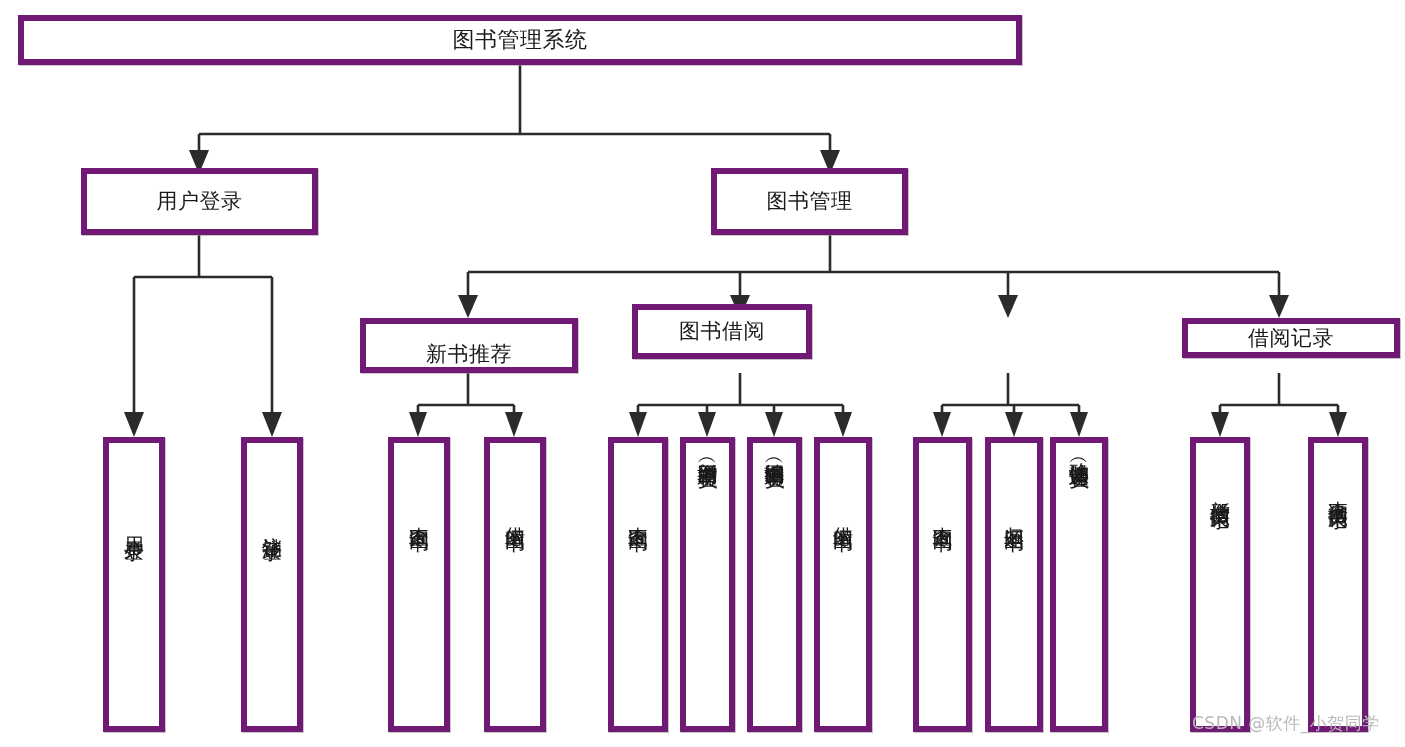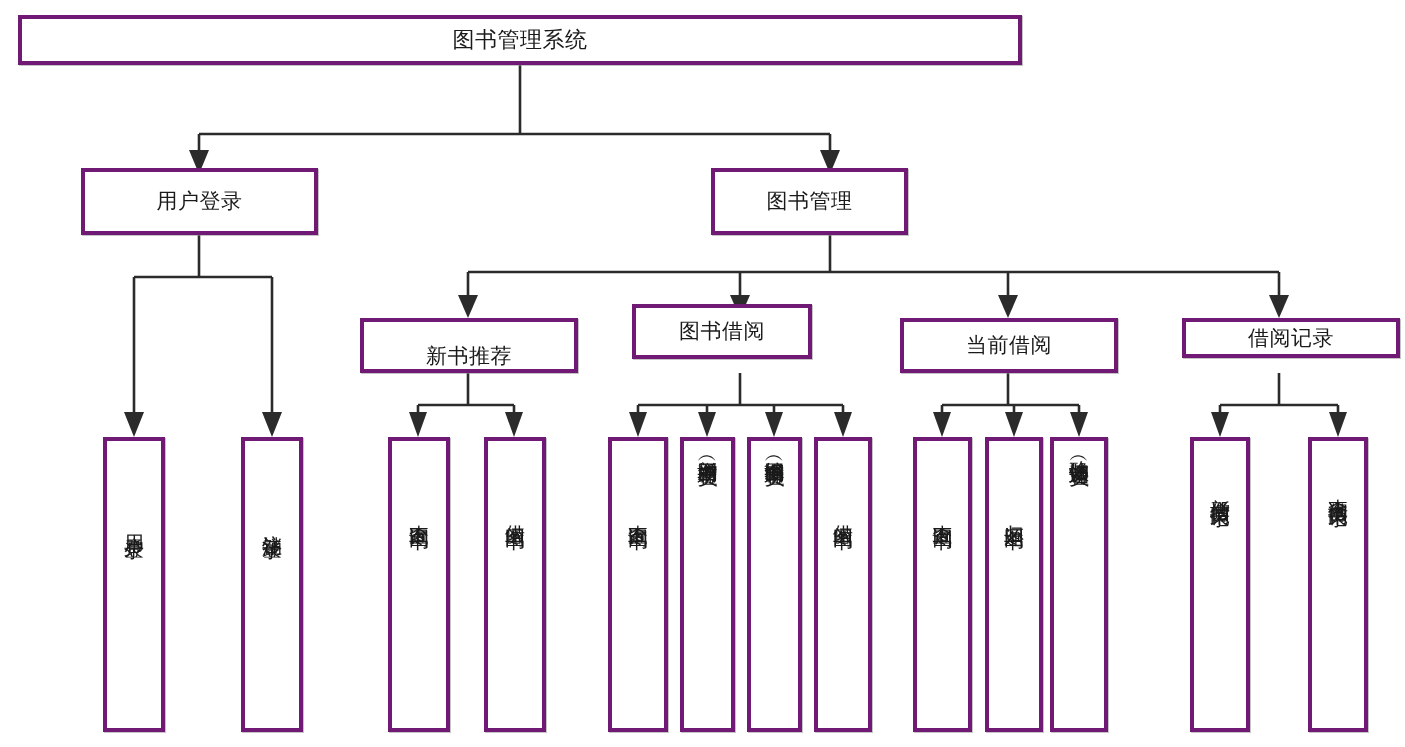--- a/index.html
+++ b/index.html
@@ -23,21 +23,21 @@
     left: 0;
     top: 0;
     width: 1405px;
     height: 747px;
     pointer-events: none;
   }
   .node {
     position: absolute;
     box-sizing: border-box;
     background: #ffffff;
-    border: 4px solid #701a75;
+    border: 6px solid #701a75;
     display: flex;
     align-items: center;
     justify-content: center;
     color: #1a1a1a;
     text-align: center;
     box-shadow: 1px 1px 0 rgba(150,150,150,0.55);
   }
   .node .label {
     display: block;
     line-height: 1.18;
@@ -174,23 +174,20 @@
   <div class="node horiz" style="left:711px; top:168px; width:197px; height:67px;">
     <span class="label">图书管理</span>
   </div>
 
   <div class="node horiz" style="left:360px; top:318px; width:218px; height:55px;align-items:flex-end;">
     <span class="label">新书推荐</span>
   </div>
   <div class="node horiz" style="left:632px; top:304px; width:180px; height:55px;">
     <span class="label">图书借阅</span>
   </div>
-  <div class="node horiz" style="left:900px; top:318px; width:218px; height:55px;">
-    <span class="label">当前借阅</span>
-  </div>
   <div class="node horiz" style="left:1182px; top:318px; width:218px; height:40px;">
     <span class="label">借阅记录</span>
   </div>
 
   <div class="node vert" style="left:103px; top:437px; width:62px; height:295px; padding-top:78px;">
     <span class="label">用户登录</span>
   </div>
   <div class="node vert" style="left:241px; top:437px; width:62px; height:295px; padding-top:78px;">
     <span class="label">注销登录</span>
   </div>
@@ -225,14 +222,15 @@
     <span class="label">确认归还（管理员）</span>
   </div>
 
   <div class="node vert" style="left:1190px; top:437px; width:60px; height:295px; padding-top:42px;">
     <span class="label">新增借阅记录</span>
   </div>
   <div class="node vert" style="left:1308px; top:437px; width:60px; height:295px; padding-top:42px;">
     <span class="label">查询借阅记录</span>
   </div>
 
+  <div class="watermark">CSDN @软件_小贺同学</div>
 
 </div>
 
 </body></html>

